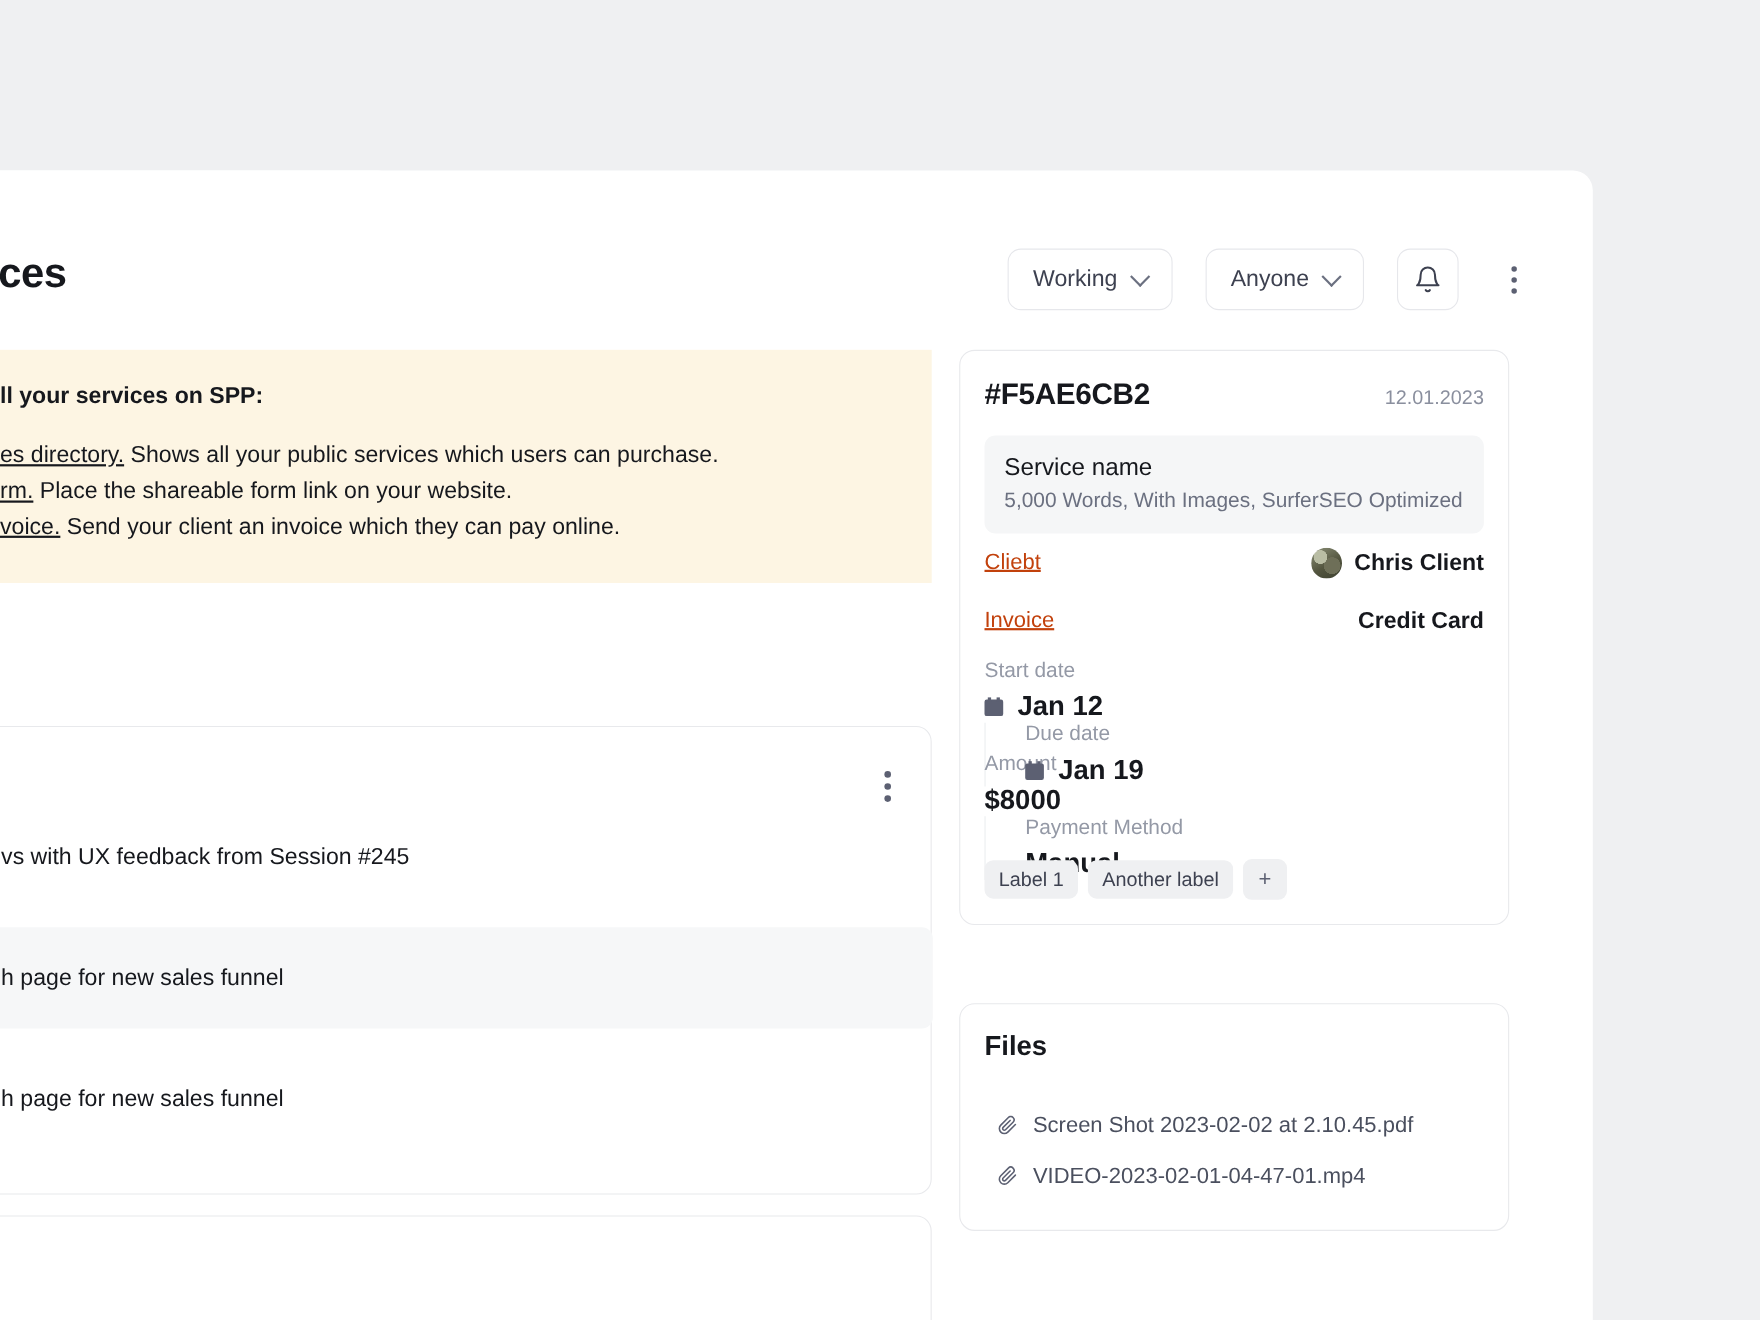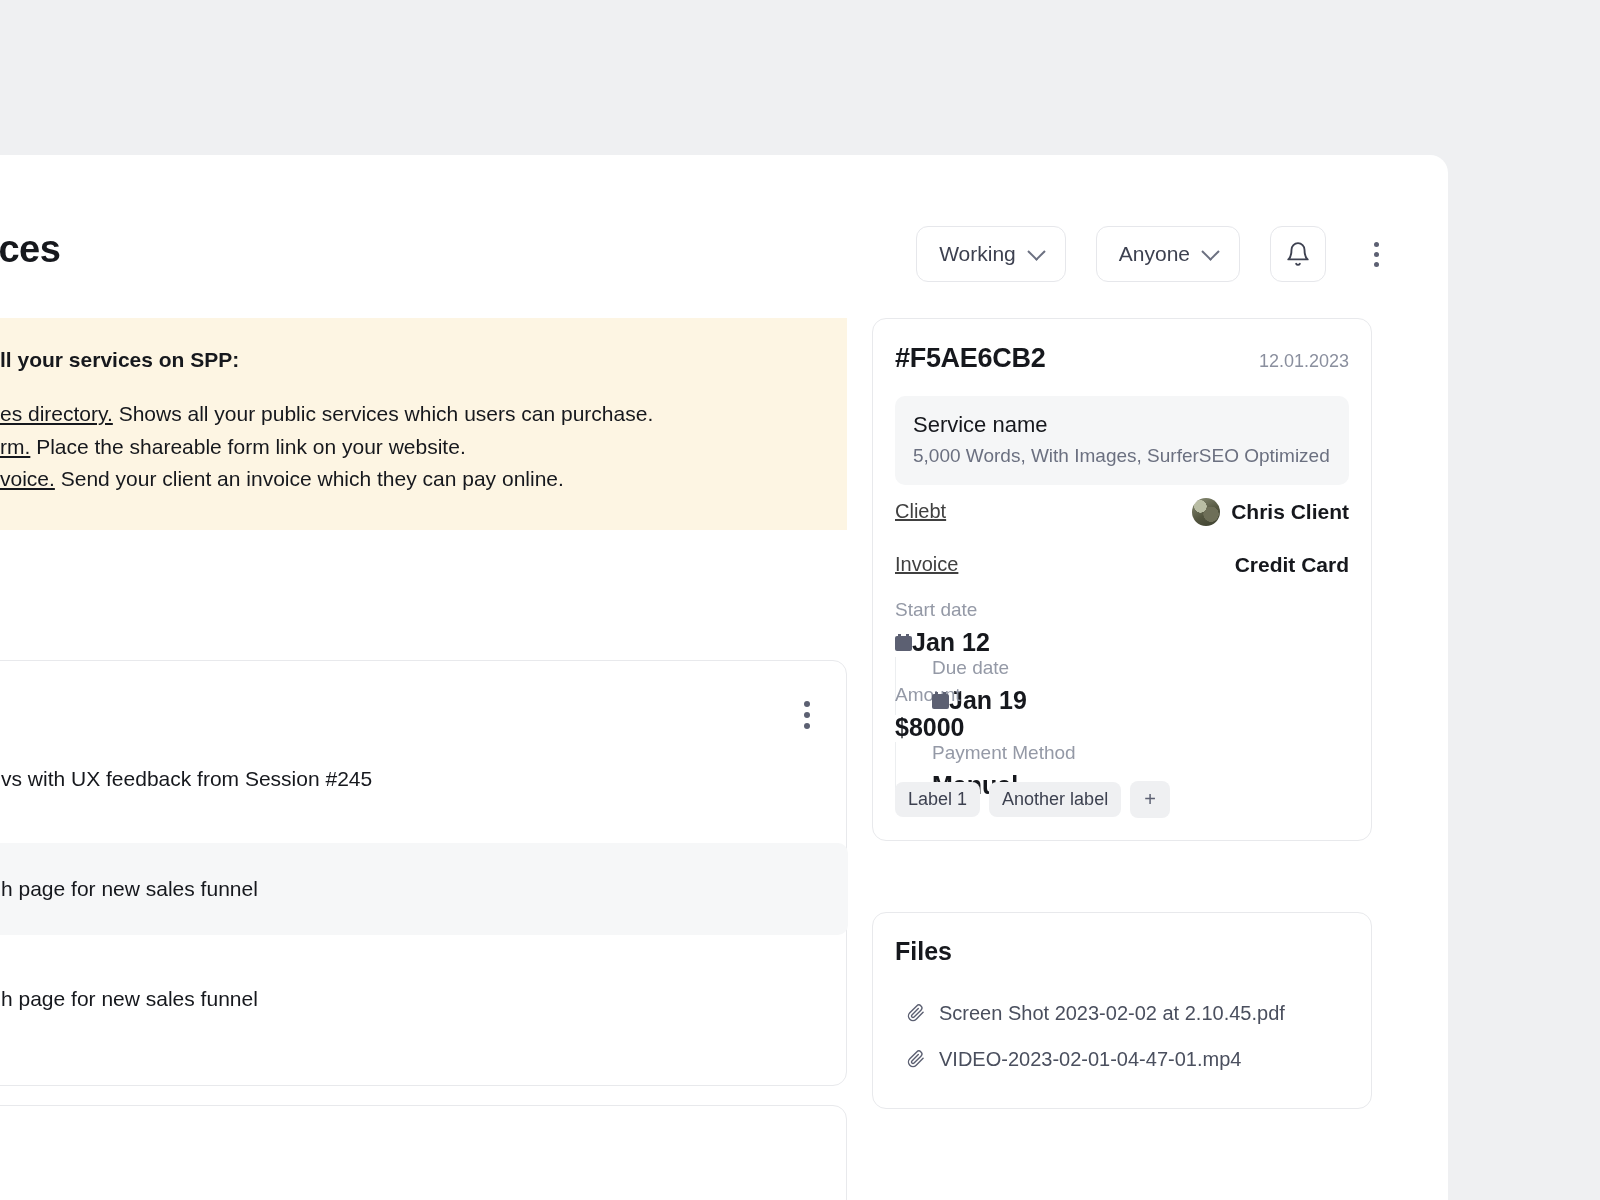--- a/index.html
+++ b/index.html
@@ -148,21 +148,21 @@
     border-radius: 10px;
     padding: 16px 18px 18px 18px;
   }
   #service-label { font-size: 22px; color: #16181d; margin-bottom: 7px; }
   #service-value { font-size: 19px; color: #6b7080; }
 
   .kv-row {
     display: flex; align-items: center; justify-content: space-between;
     height: 53px;
   }
-  .kv-key { font-size: 20px; color: #404040; text-decoration: underline; }
+  .kv-key { font-size: 20px; color: #c2410c; text-decoration: underline; }
   .kv-val { font-size: 21px; color: #16181d; font-weight: 600; }
   .kv-val-plain { font-size: 21px; color: #16181d; font-weight: 700; }
   .client-wrap { display: flex; align-items: center; gap: 11px; }
   #avatar {
     width: 28px; height: 28px; border-radius: 50%;
     background:
       radial-gradient(circle at 30% 30%, #b9bda4 0 22%, transparent 23%),
       radial-gradient(circle at 68% 58%, #6e6f58 0 30%, transparent 31%),
       linear-gradient(150deg, #8d9179 0%, #53553f 55%, #3d4030 100%);
     flex: none;
@@ -171,21 +171,21 @@
     background: #d4f7df; color: #067647;
     font-size: 19px;
     padding: 5px 13px; border-radius: 8px;
   }
 
   #grid { margin-top: 8px; }
   .grid-row { display: flex; height: 85px; flex-direction: column; }
   .grid-cell { flex: 1; padding-right: 12px; }
   .grid-cell.right { padding-left: 36px; border-left: 1px solid #eceef0; }
   .cell-label { font-size: 19px; color: #9499a6; margin-bottom: 7px; }
-  .cell-value { font-size: 25px; font-weight: 700; color: #16181d; display: flex; align-items: center; gap: 0; }
+  .cell-value { font-size: 25px; font-weight: 700; color: #16181d; display: flex; align-items: center; gap: 13px; }
   .cal-icon { width: 17px; height: 17px; position: relative; flex: none; }
   .cal-icon:before {
     content: ""; position: absolute; inset: 2px 0 0 0;
     background: #5c6072; border-radius: 2px;
   }
   .cal-icon:after {
     content: ""; position: absolute; left: 3px; top: 0; width: 3px; height: 4px;
     background: #5c6072;
     box-shadow: 8px 0 0 0 #5c6072;
   }
@@ -200,21 +200,21 @@
 
   #files-card {
     position: absolute;
     left: 872px; top: 912px;
     width: 500px;
     background: #fff;
     border: 1px solid #e8e9ec;
     border-radius: 14px;
     padding: 24px 22px 26px 22px;
   }
-  #files-title { font-size: 25px; font-weight: 700; color: #16181d; margin-bottom: 24px; }
+  #files-title { font-size: 25px; font-weight: 700; color: #16181d; margin-bottom: 34px; }
   .file-row { display: flex; align-items: center; gap: 14px; height: 46px; padding-left: 12px; }
   .file-name { font-size: 20px; color: #4a4f5e; white-space: nowrap; }
   .clip { width: 18px; height: 18px; flex: none; }
 </style>
 </head>
 <body>
 
 <div id="left-panel-tab"></div>
 <div id="app-window"></div>
 

